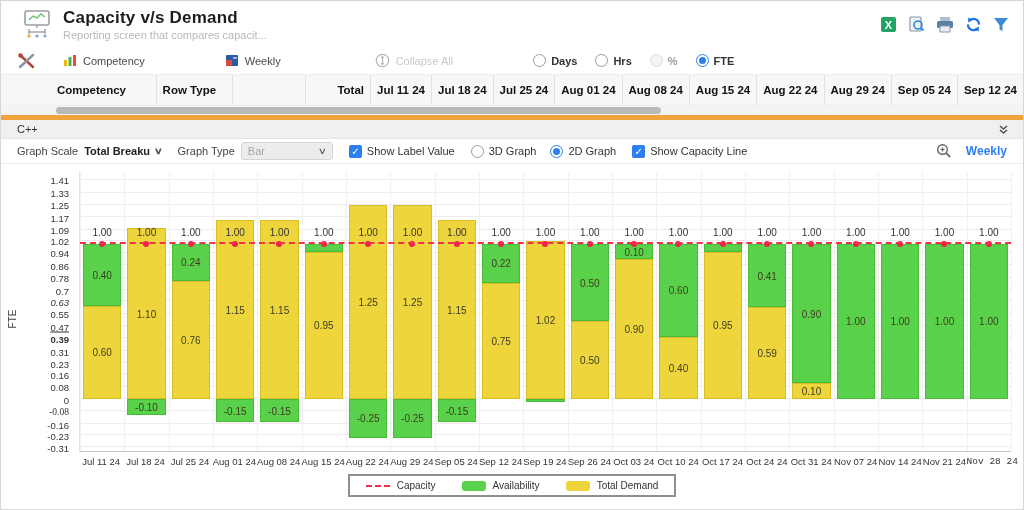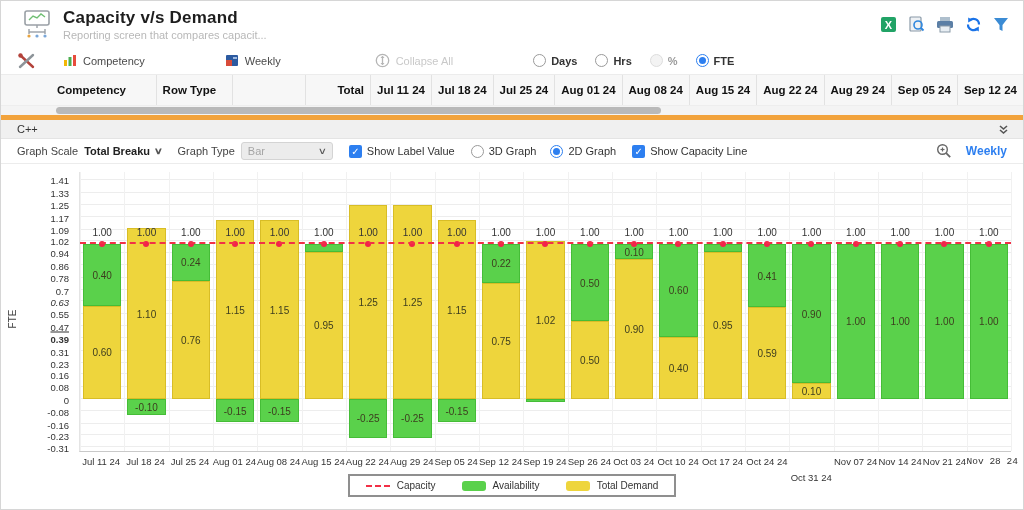--- a/index.html
+++ b/index.html
@@ -270,21 +270,21 @@
         <div class="tick-lbl" style="bottom: 57.596%;">0.7</div>
         <div class="tick-lbl" style="bottom: 53.7006%; font-style: italic;">0.63</div>
         <div class="tick-lbl" style="bottom: 49.2487%;">0.55</div>
         <div class="tick-lbl" style="bottom: 44.7969%; text-decoration: underline;">0.47</div>
         <div class="tick-lbl" style="bottom: 40.345%; font-weight: bold;">0.39</div>
         <div class="tick-lbl" style="bottom: 35.8932%;">0.31</div>
         <div class="tick-lbl" style="bottom: 31.4413%;">0.23</div>
         <div class="tick-lbl" style="bottom: 27.5459%;">0.16</div>
         <div class="tick-lbl" style="bottom: 23.094%;">0.08</div>
         <div class="tick-lbl" style="bottom: 18.6422%;">0</div>
-        <div class="tick-lbl" style="bottom: 14.1903%;">-0.08</div>
+        <div class="tick-lbl" style="bottom: 14.1903%; font-family: Liberation Serif, serif;">-0.08</div>
         <div class="tick-lbl" style="bottom: 9.73845%;">-0.16</div>
         <div class="tick-lbl" style="bottom: 5.84307%;">-0.23</div>
         <div class="tick-lbl" style="bottom: 1.39121%;">-0.31</div>
       </div>
     <div class="plot">
         <div class="grid-h" style="bottom: 97.1063%;"></div>
         <div class="grid-h" style="bottom: 92.6544%;"></div>
         <div class="grid-h" style="bottom: 88.2026%;"></div>
         <div class="grid-h" style="bottom: 83.7507%;"></div>
         <div class="grid-h" style="bottom: 79.2988%;"></div>
@@ -497,21 +497,21 @@
         <div class="x-lbl" style="left: 28.5714%; width: 4.7619%;">Aug 22 24</div>
         <div class="x-lbl" style="left: 33.3333%; width: 4.7619%;">Aug 29 24</div>
         <div class="x-lbl" style="left: 38.0952%; width: 4.7619%;">Sep 05 24</div>
         <div class="x-lbl" style="left: 42.8571%; width: 4.7619%;">Sep 12 24</div>
         <div class="x-lbl" style="left: 47.619%; width: 4.7619%;">Sep 19 24</div>
         <div class="x-lbl" style="left: 52.381%; width: 4.7619%;">Sep 26 24</div>
         <div class="x-lbl" style="left: 57.1429%; width: 4.7619%;">Oct 03 24</div>
         <div class="x-lbl" style="left: 61.9048%; width: 4.7619%;">Oct 10 24</div>
         <div class="x-lbl" style="left: 66.6667%; width: 4.7619%;">Oct 17 24</div>
         <div class="x-lbl" style="left: 71.4286%; width: 4.7619%;">Oct 24 24</div>
-        <div class="x-lbl" style="left: 76.1905%; width: 4.7619%; margin-top: 16px;">Oct 31 24</div>
+        <div class="x-lbl" style="left: 76.1905%; width: 4.7619%;">Oct 31 24</div>
         <div class="x-lbl" style="left: 80.9524%; width: 4.7619%;">Nov 07 24</div>
         <div class="x-lbl" style="left: 85.7143%; width: 4.7619%;">Nov 14 24</div>
         <div class="x-lbl" style="left: 90.4762%; width: 4.7619%;">Nov 21 24</div>
         <div class="x-lbl" style="left: 95.2381%; width: 4.7619%; font-family: Liberation Mono, monospace;">Nov 28 24</div>
       </div>
   </div>
 
   <div class="legend-wrap">
     <div class="legend">
       <span class="leg-item">

